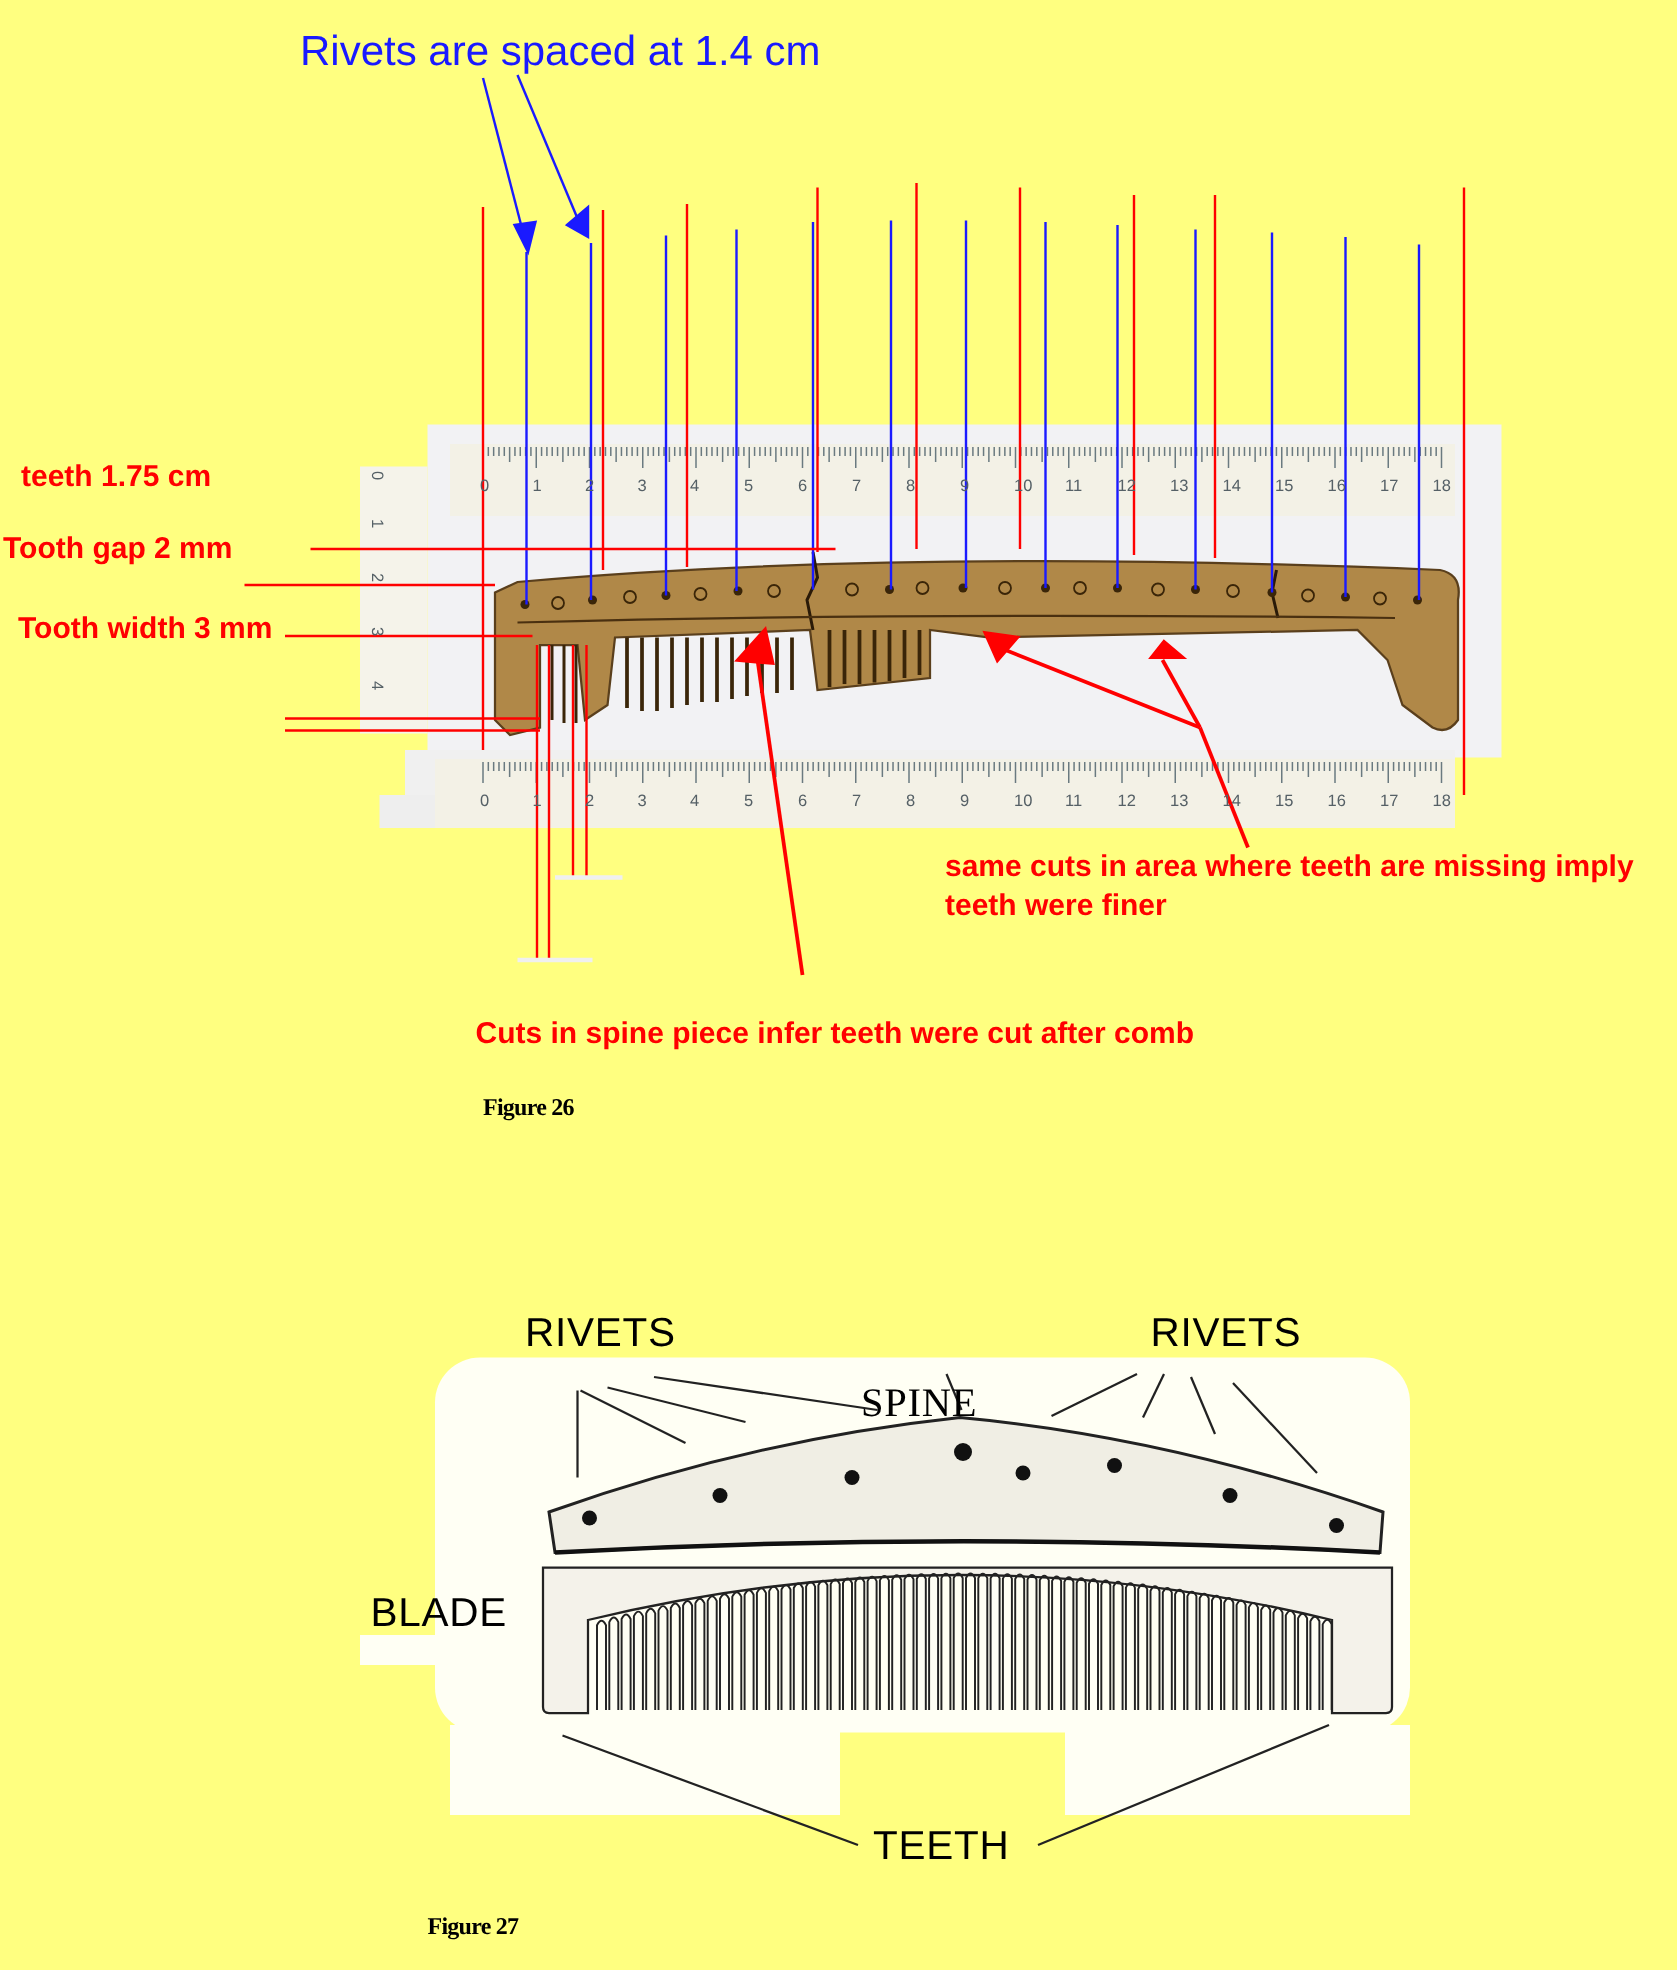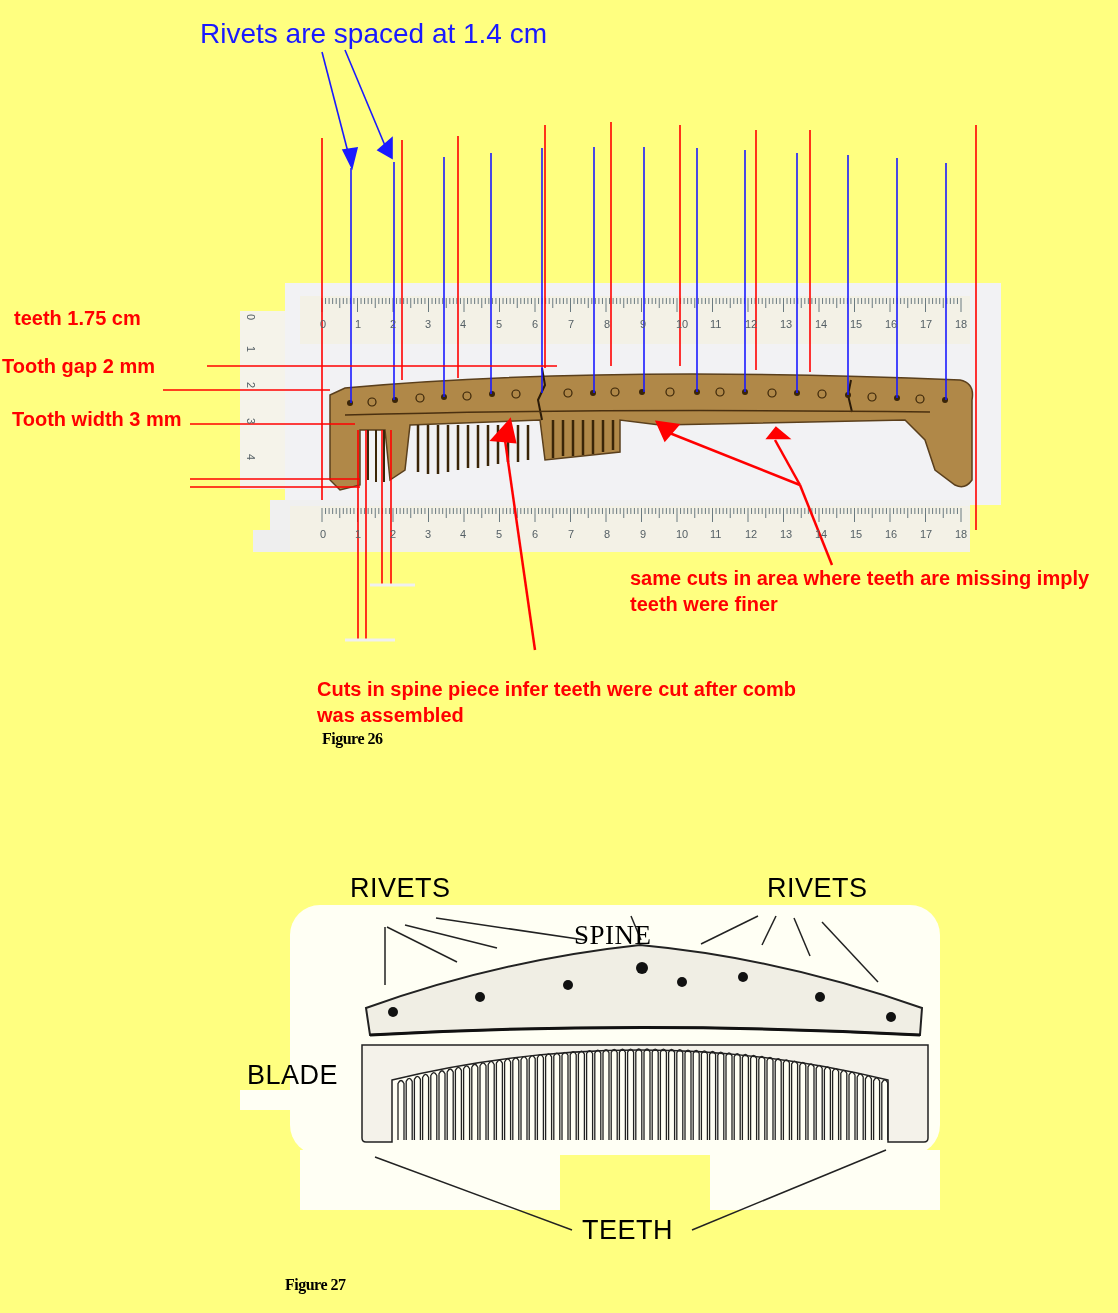--- a/index.html
+++ b/index.html
@@ -587,21 +587,20 @@
   <div class="abs lbl-blue" style="left:200px; top:18px;">Rivets are spaced at 1.4 cm</div>
   <div class="abs lbl-red" style="left:14px; top:305px;">teeth 1.75 cm</div>
   <div class="abs lbl-red" style="left:2px; top:353px;">Tooth gap 2 mm</div>
   <div class="abs lbl-red" style="left:12px; top:406px;">Tooth width 3 mm</div>
   <div class="abs lbl-red" style="left:630px; top:565px;">
     <div>same cuts in area where teeth are missing imply</div>
     <div>teeth were finer</div>
   </div>
   <div class="abs lbl-red" style="left:317px; top:676px;">
     <div>Cuts in spine piece infer teeth were cut after comb</div>
-    <div>was assembled</div>
   </div>
 
   <div class="abs caption" style="left:322px; top:730px;">Figure 26</div>
 </div>
 
 <div>
 
   <div class="abs" style="left:290px; top:905px; width:650px; height:250px; background:#fffff4; border-radius:30px;"></div>
   <div class="abs" style="left:300px; top:1150px; width:260px; height:60px; background:#fffff4;"></div>
   <div class="abs" style="left:710px; top:1150px; width:230px; height:60px; background:#fffff4;"></div>

